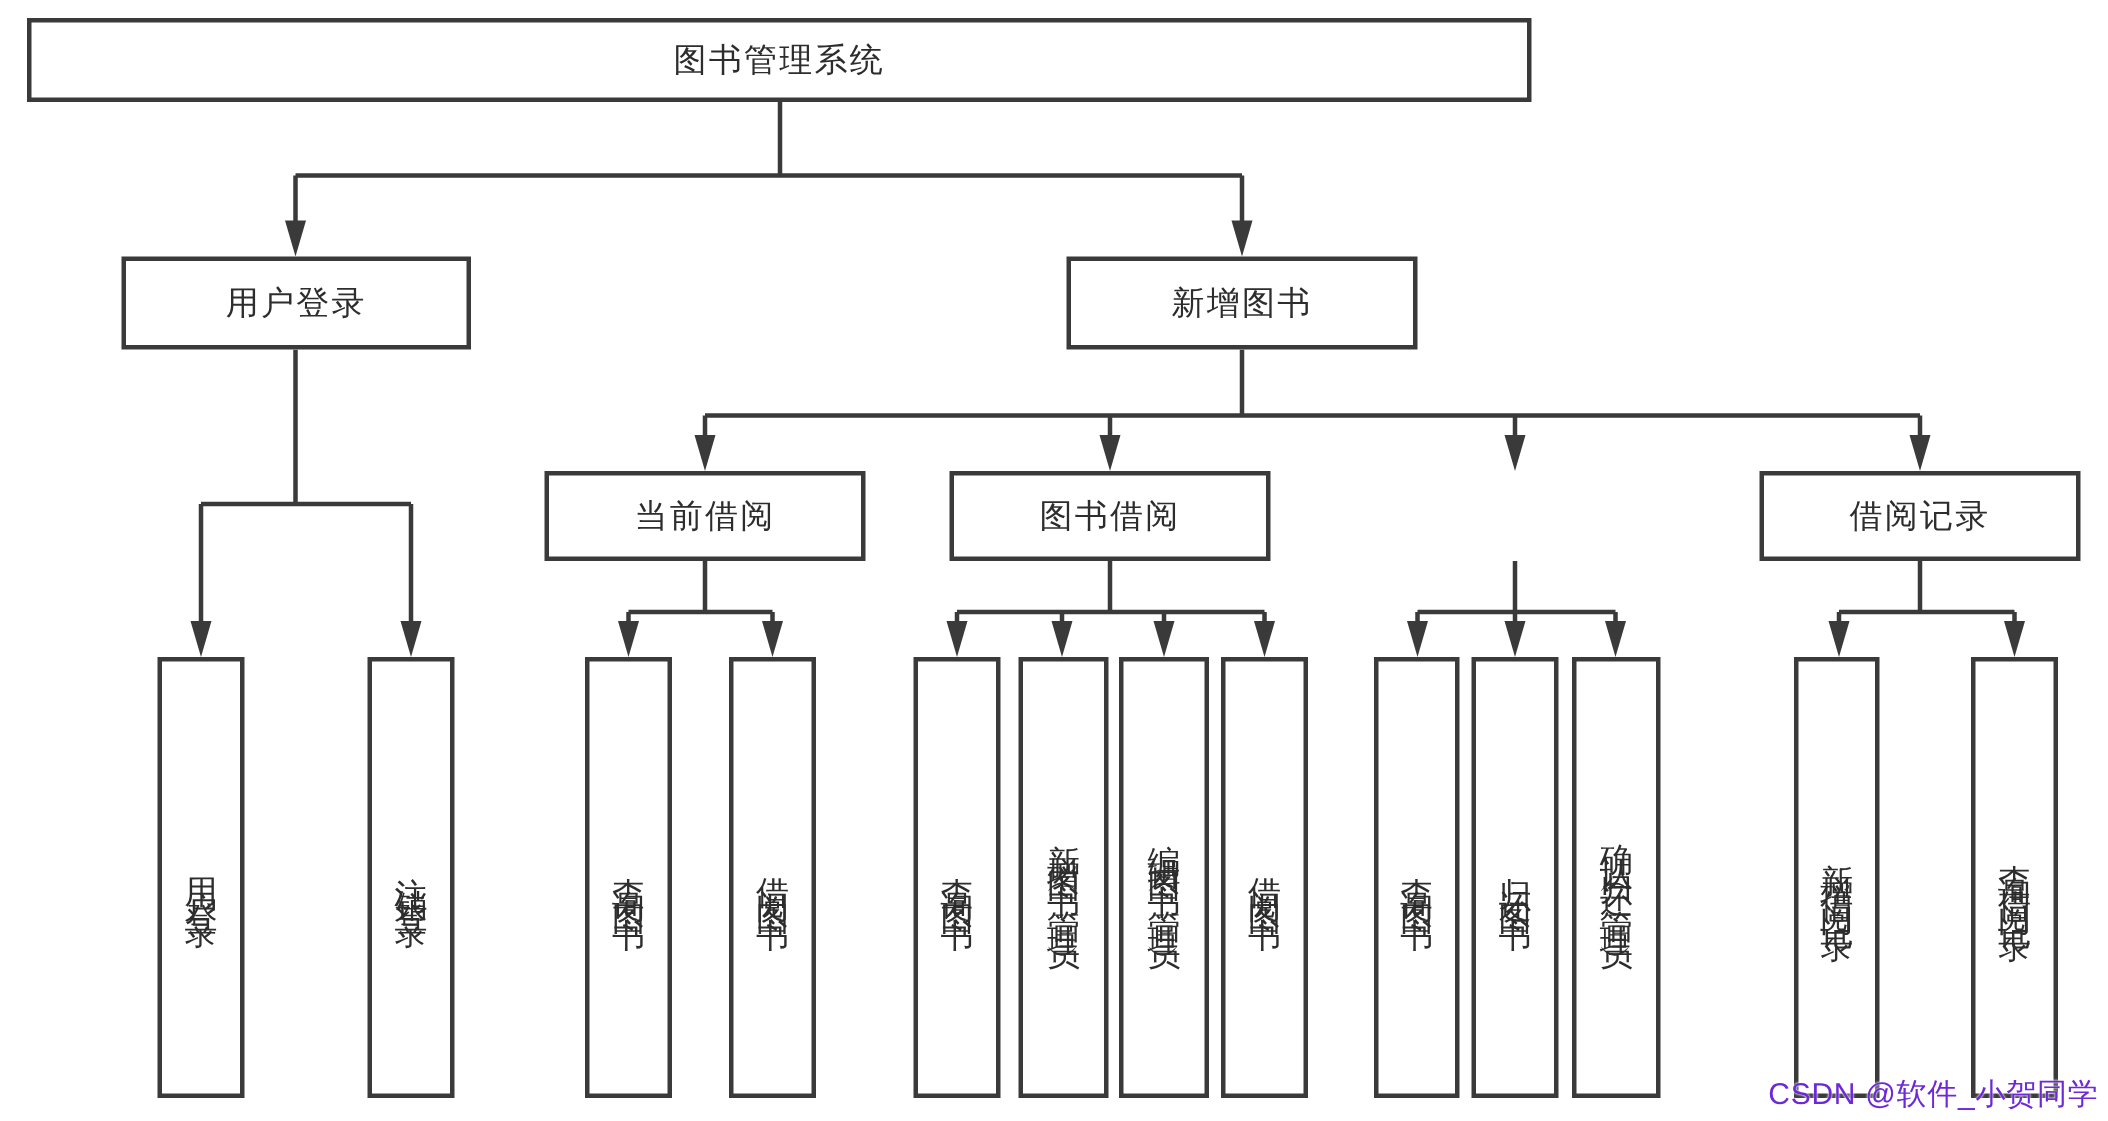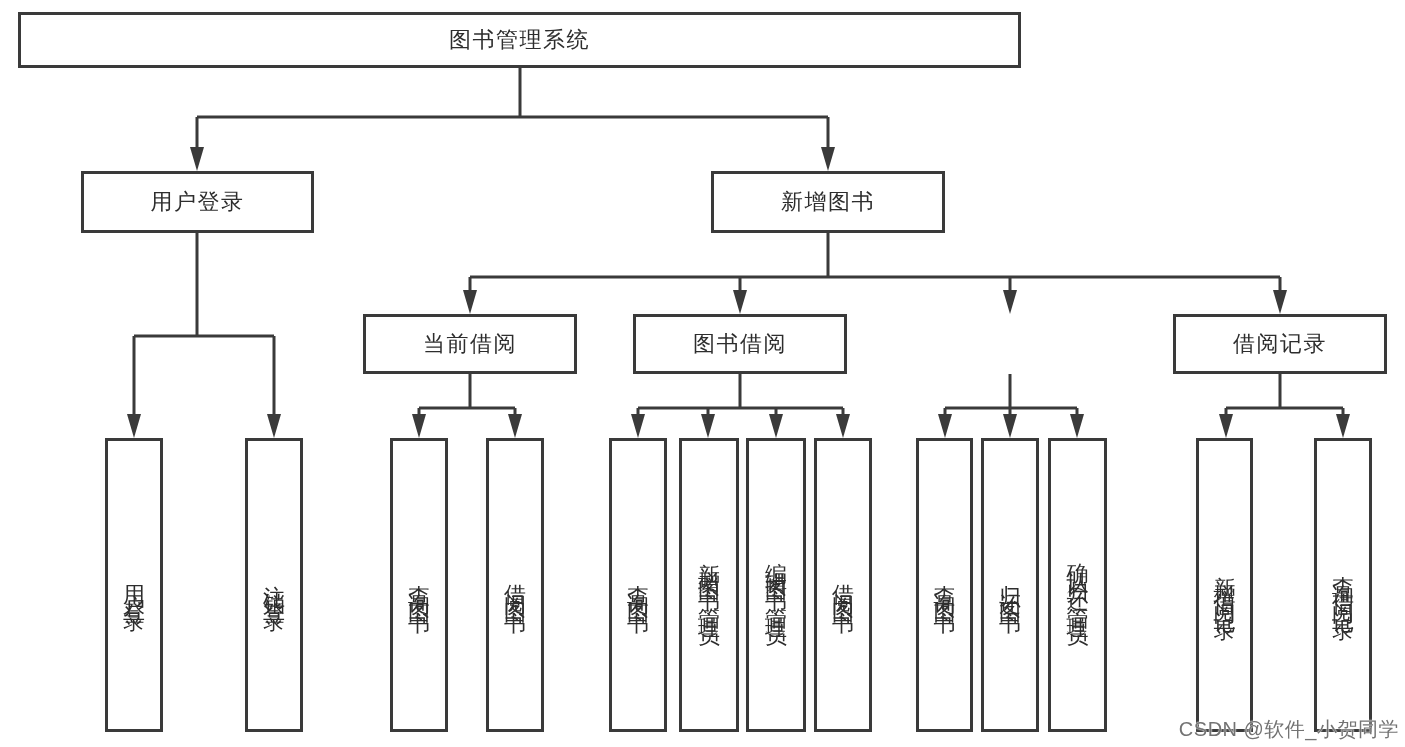--- a/index.html
+++ b/index.html
@@ -50,21 +50,21 @@
   .l-s20 { left:916px; width:57px; }
   .l-s21 { left:981px; }
   .l-s22 { left:1048px; width:59px; }
   .l-s30 { left:1196px; width:57px; }
   .l-s31 { left:1314px; }
   .watermark {
     position:absolute;
     right:6px; bottom:4px;
     font-size:20px;
     letter-spacing:0.5px;
-    color:#737373;
+    color:#6d28d9;
     text-shadow:0 0 2px #ffffff, 0 0 1px #ffffff;
     white-space:nowrap;
   }
 </style>
 </head>
 <body>
 
 <div class="canvas">
 
   <svg class="connectors" width="1405" height="747" viewBox="0 0 1405 747">

